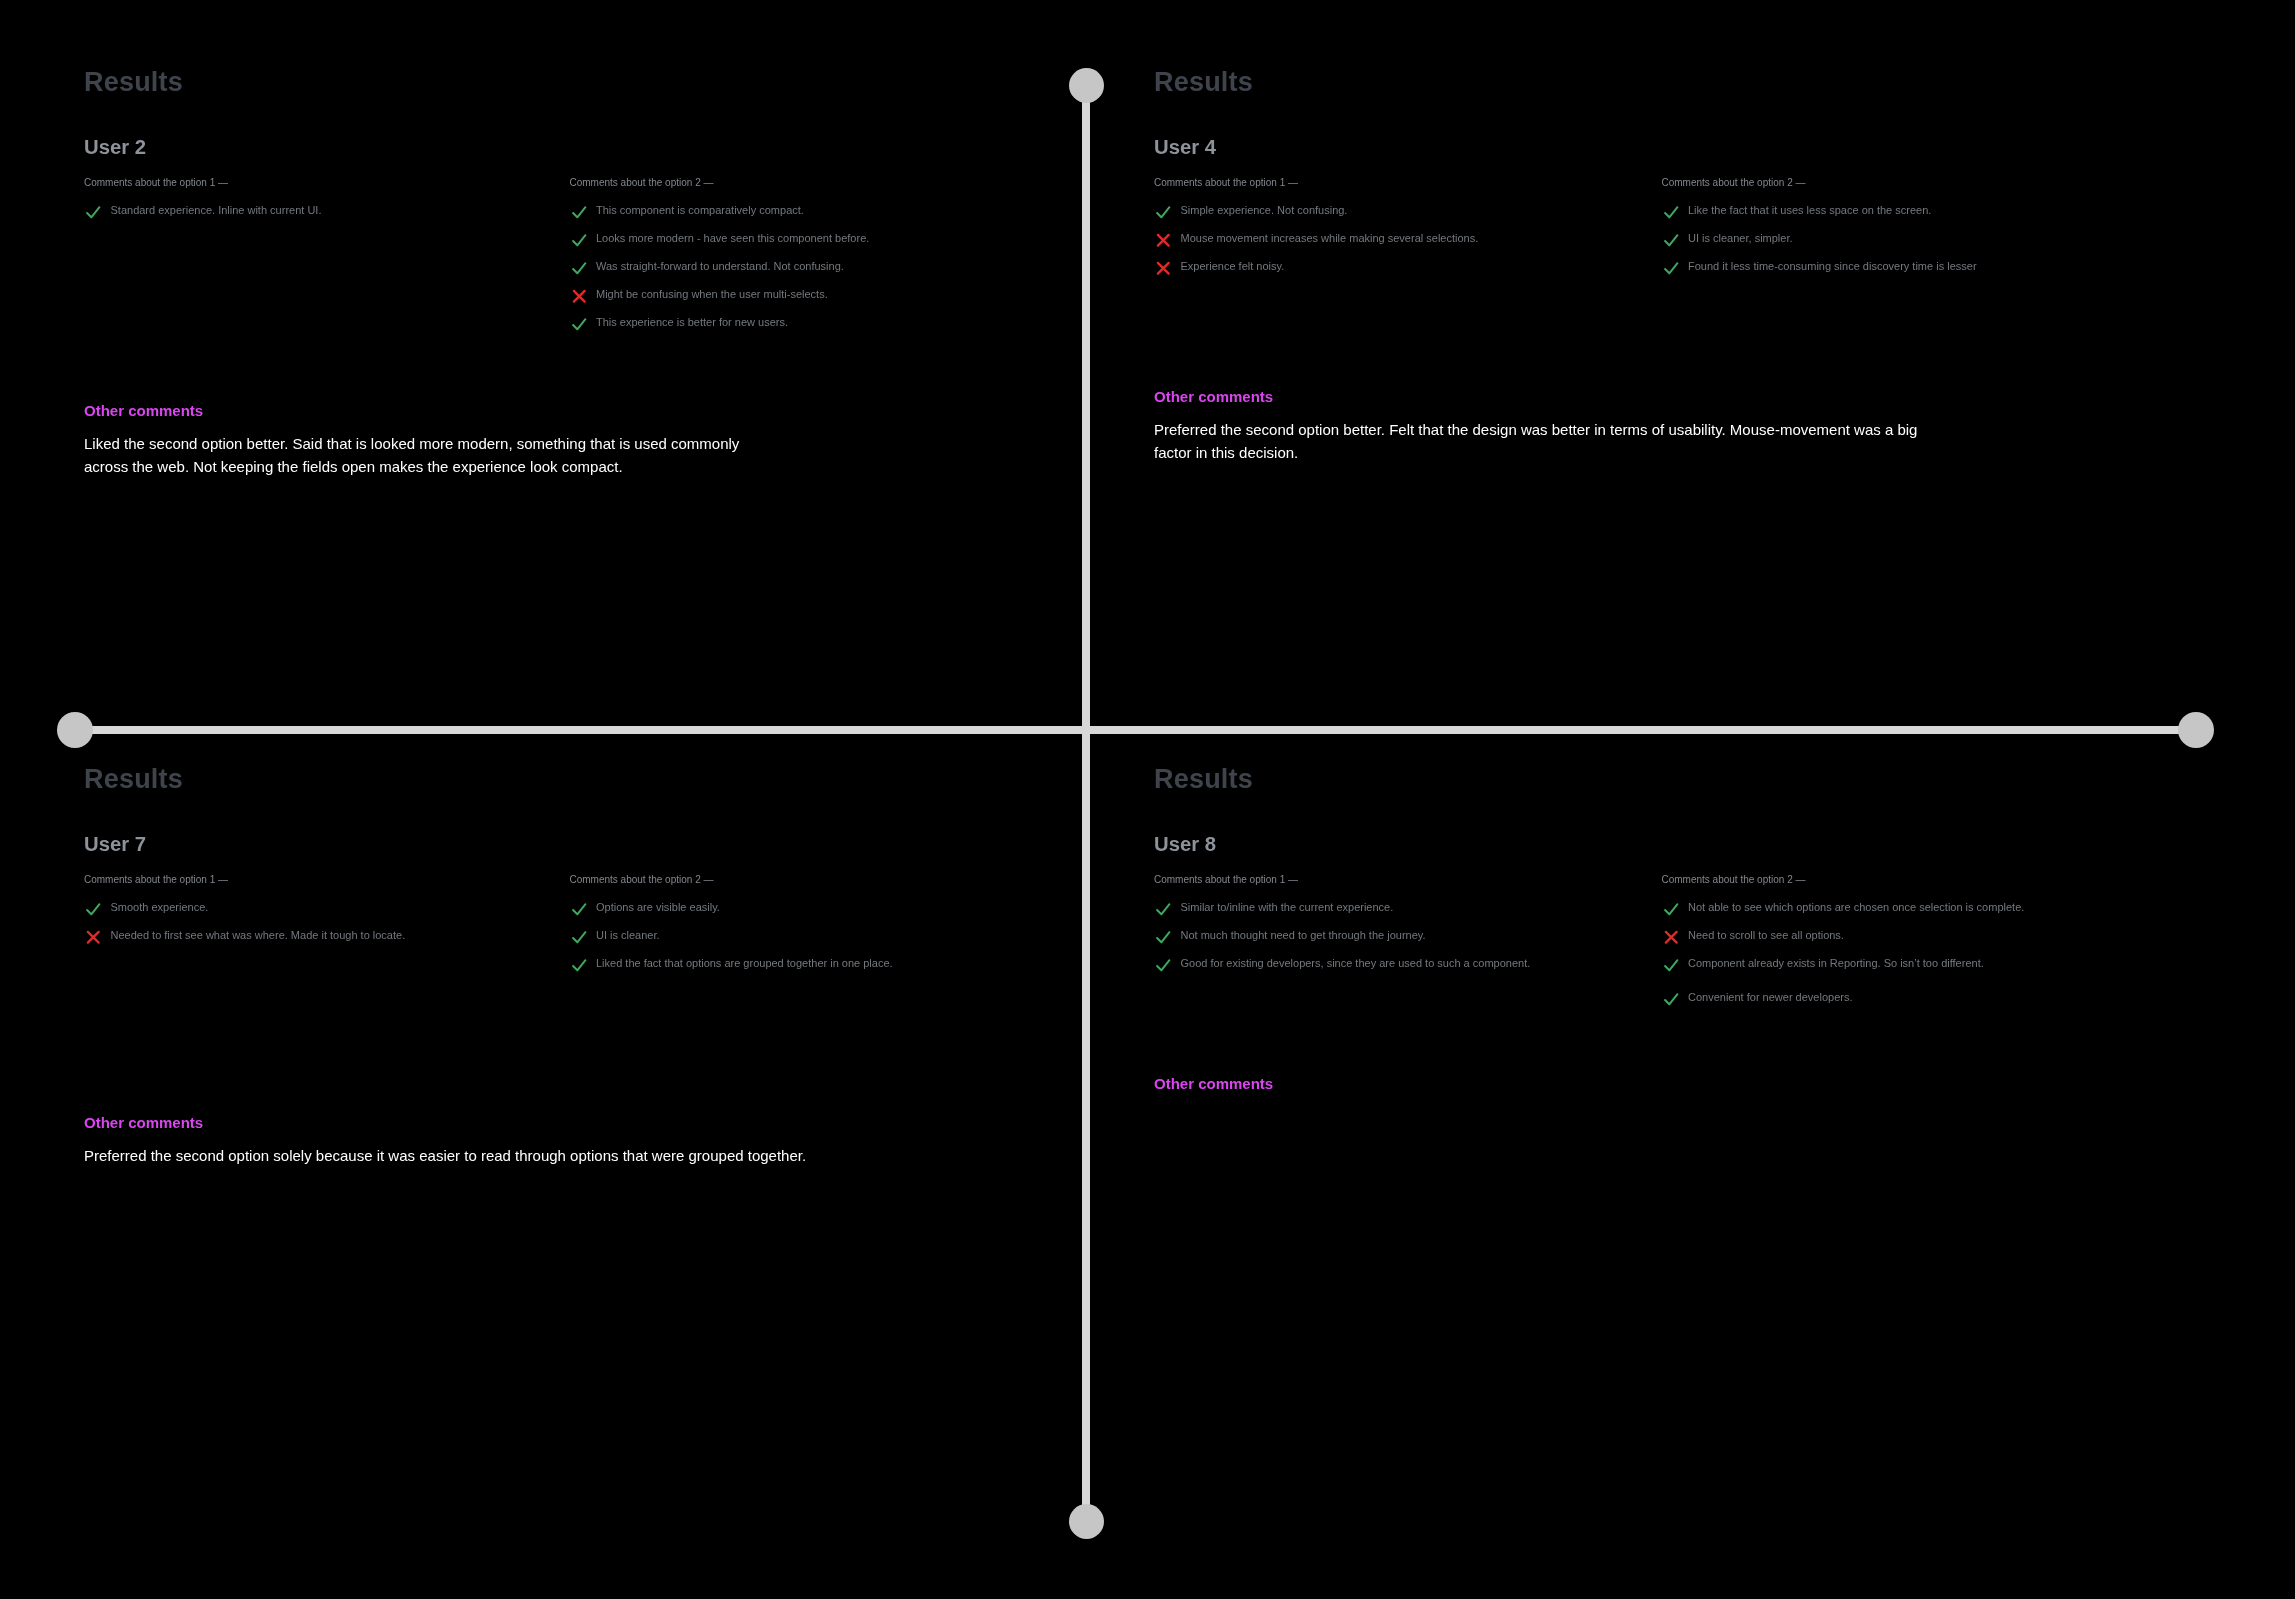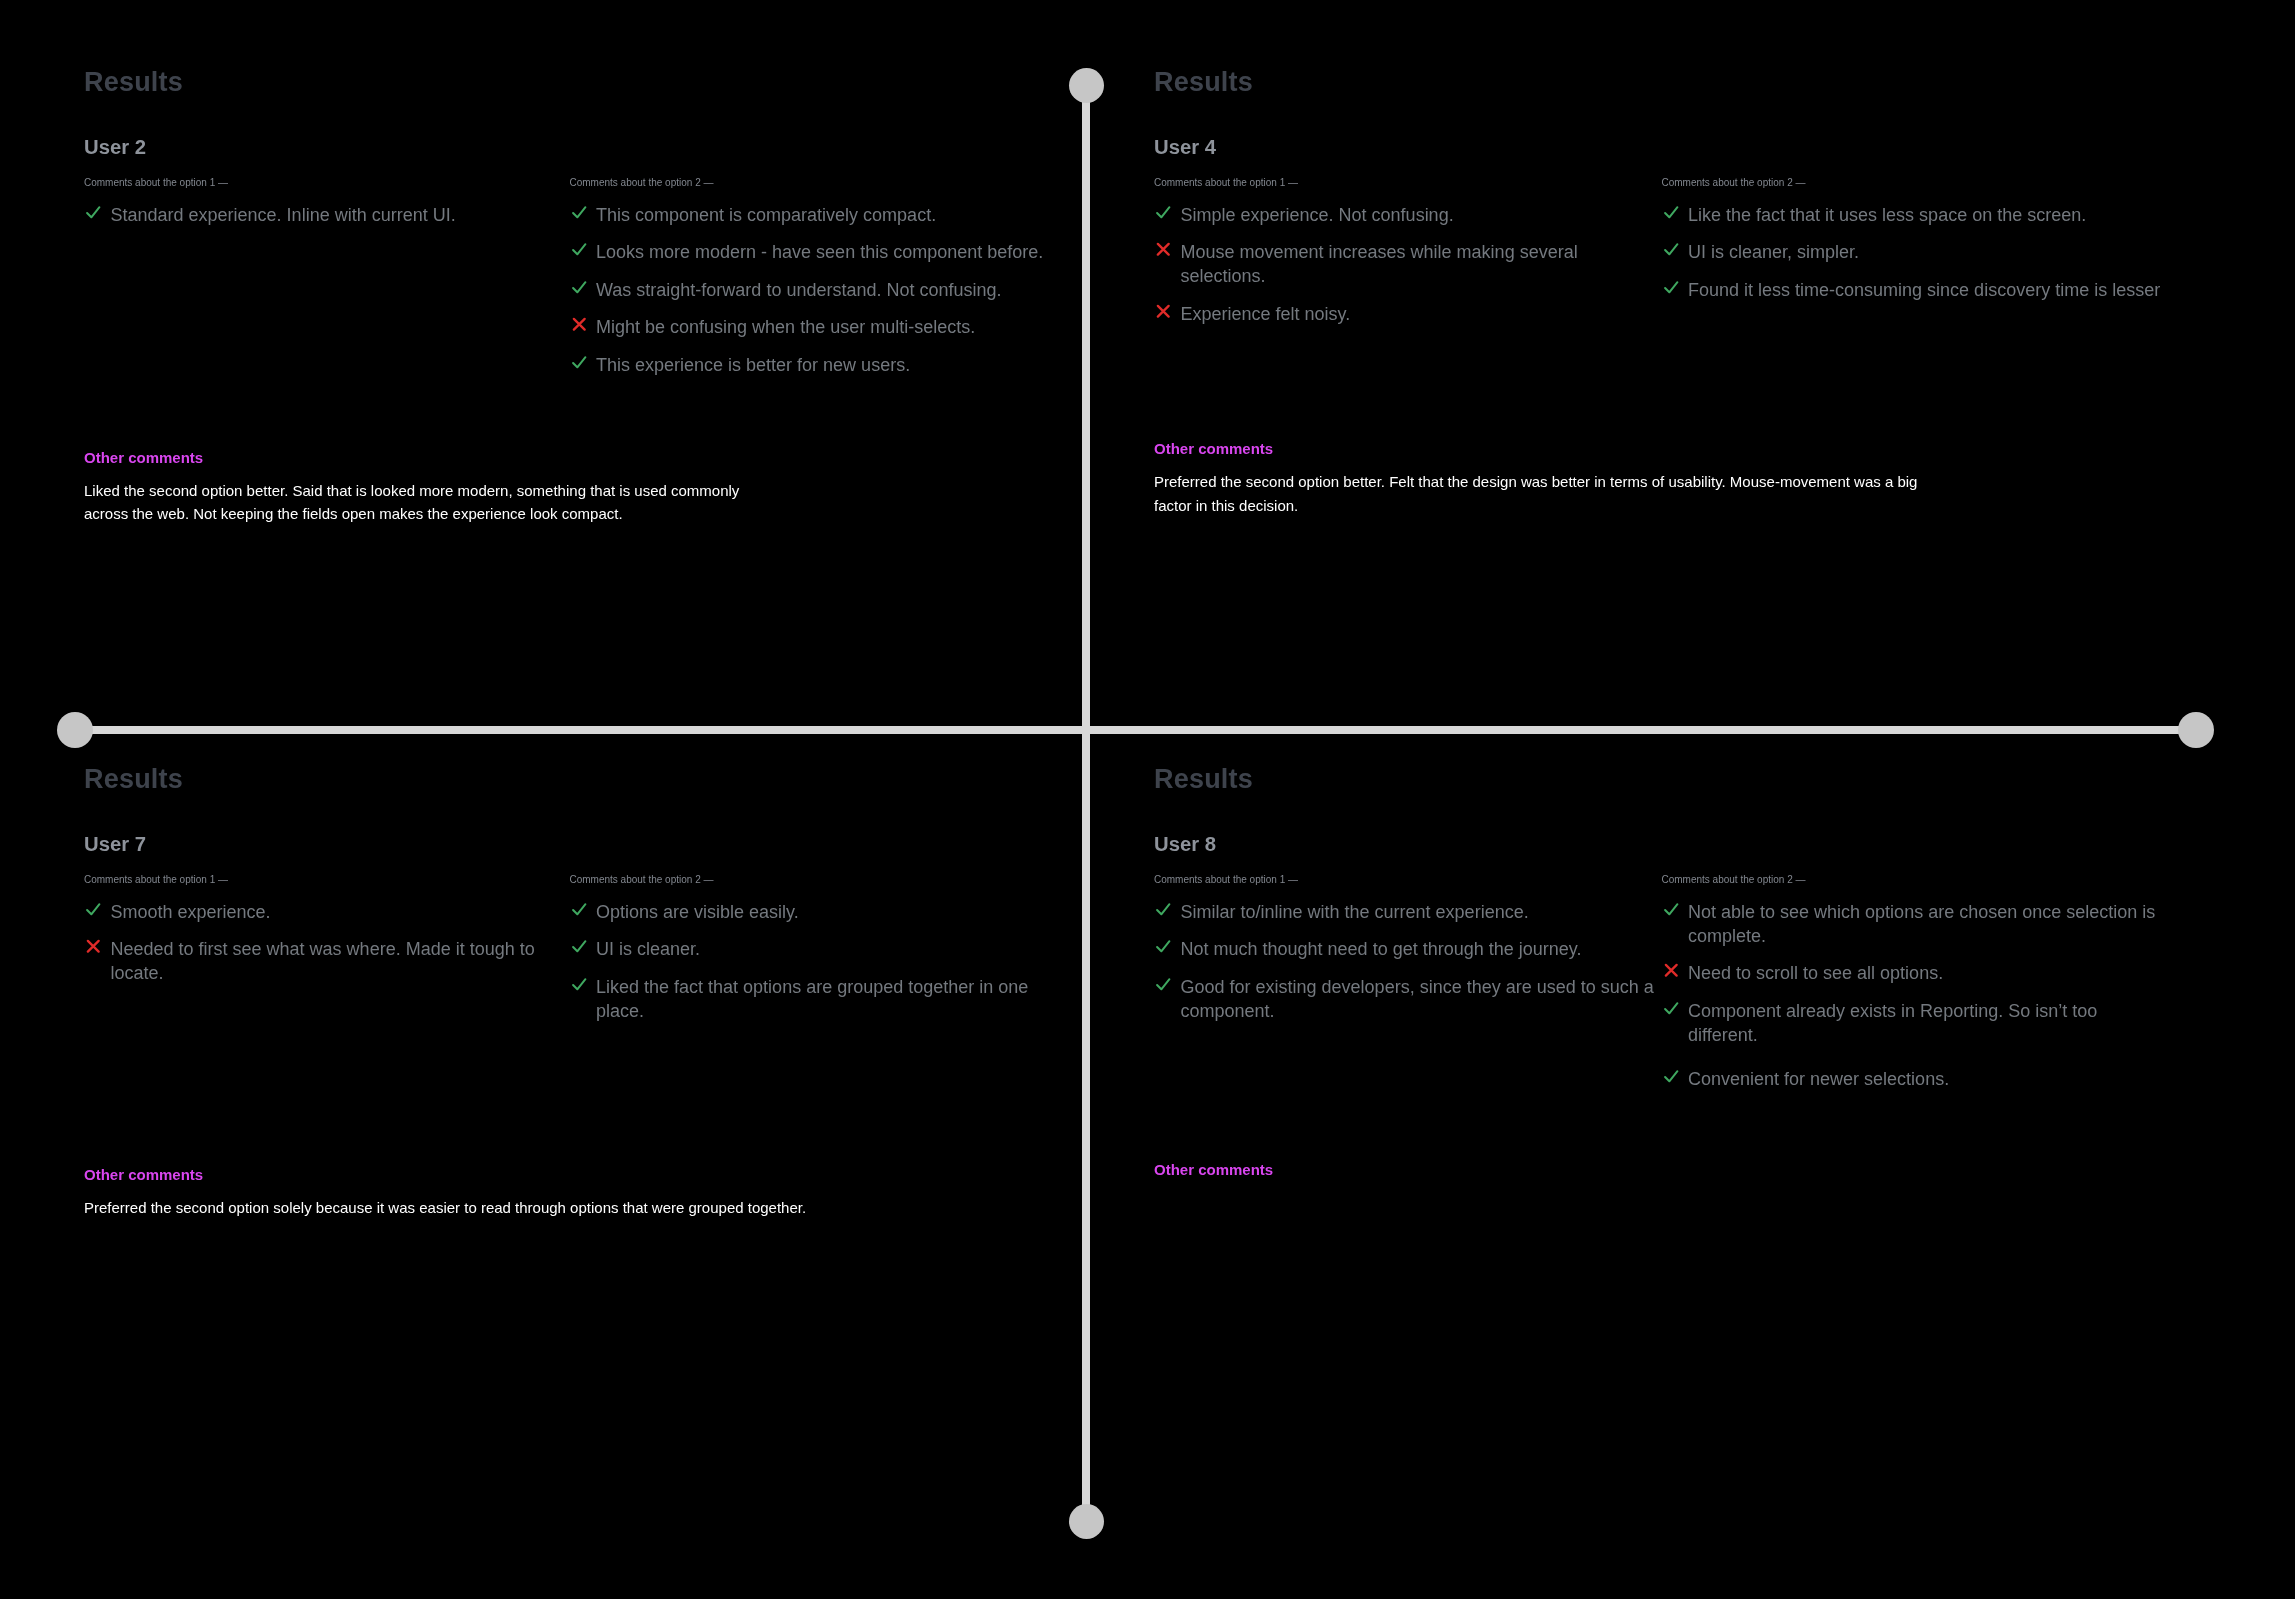--- a/index.html
+++ b/index.html
@@ -36,21 +36,21 @@
   .col-2{width:530px;}
 
   .col-head{
     font-size:10px;font-weight:500;color:#82878f;
     margin:0 0 14px 0;line-height:1.2;
   }
 
   ul.points{list-style:none;margin:0;padding:0;}
   ul.points li{
     position:relative;padding-left:26.5px;margin-bottom:13.2px;
-    font-size:18px;line-height:1.35;color:#74797f;
+    font-size:11px;line-height:1.35;color:#74797f;
     max-width:494px;
   }
   ul.points li.loose{margin-bottom:19.4px;}
   ul.points li.spaced{line-height:1.9;}
   .mk{
     position:absolute;left:0;top:0px;width:18.5px;height:18.5px;
     display:inline-block;
   }
   .mk svg{display:block;width:18.5px;height:18.5px;}
 
@@ -345,21 +345,21 @@
               </svg>
           </span>
           <span>Component already exists in Reporting. So isn’t too different.</span>
         </li>
         <li>
           <span class="mk">
             <svg viewBox="0 0 24 24">
                 <path d="M4 13 L9.5 18.5 L20 5.5" fill="none" stroke="#3fa860" stroke-width="2.6" stroke-linecap="round" stroke-linejoin="round"></path>
               </svg>
           </span>
-          <span>Convenient for newer selections.</span>
+          <span>Convenient for newer developers.</span>
         </li>
       </ul>
     </div>
   </div>
 
   <div class="other-wrap" style="margin-top:58px;">
     <p class="other-head">Other comments</p>
   </div>
 </section>
 

